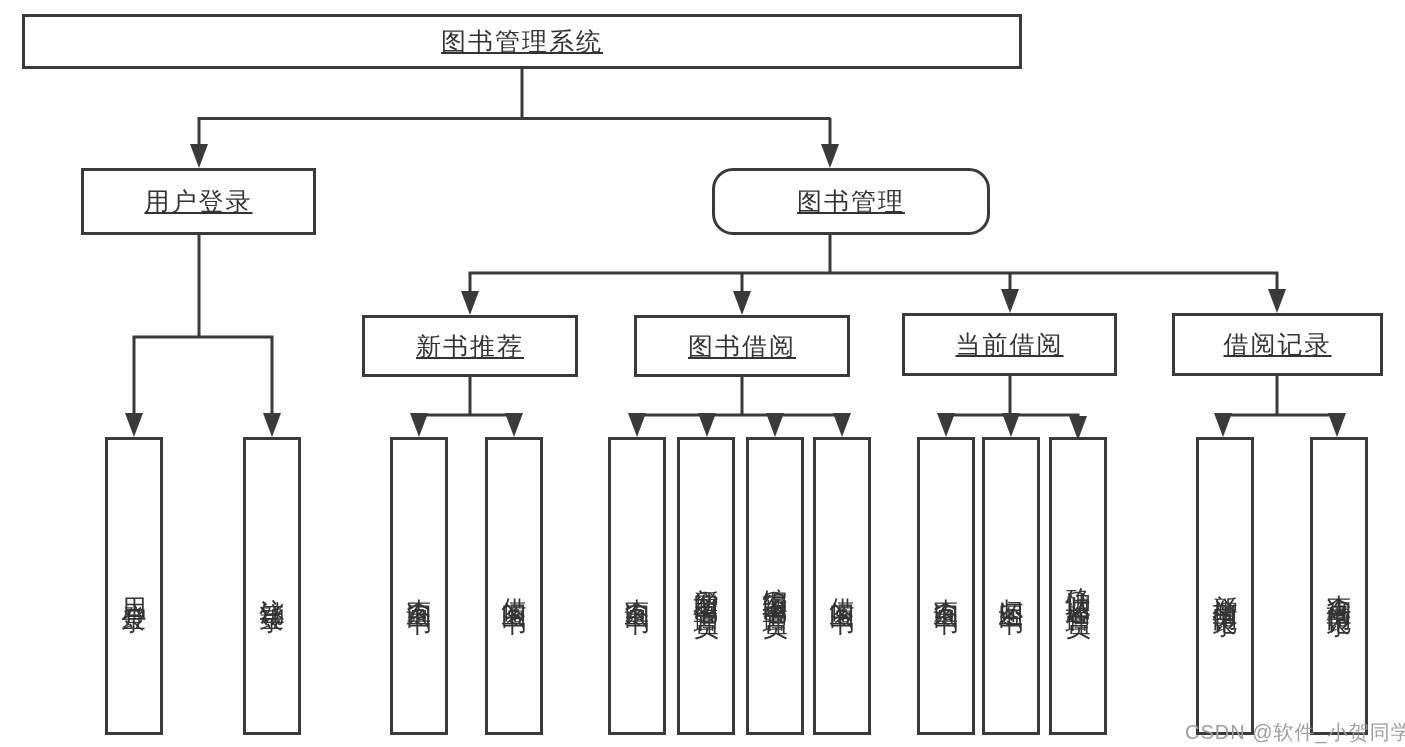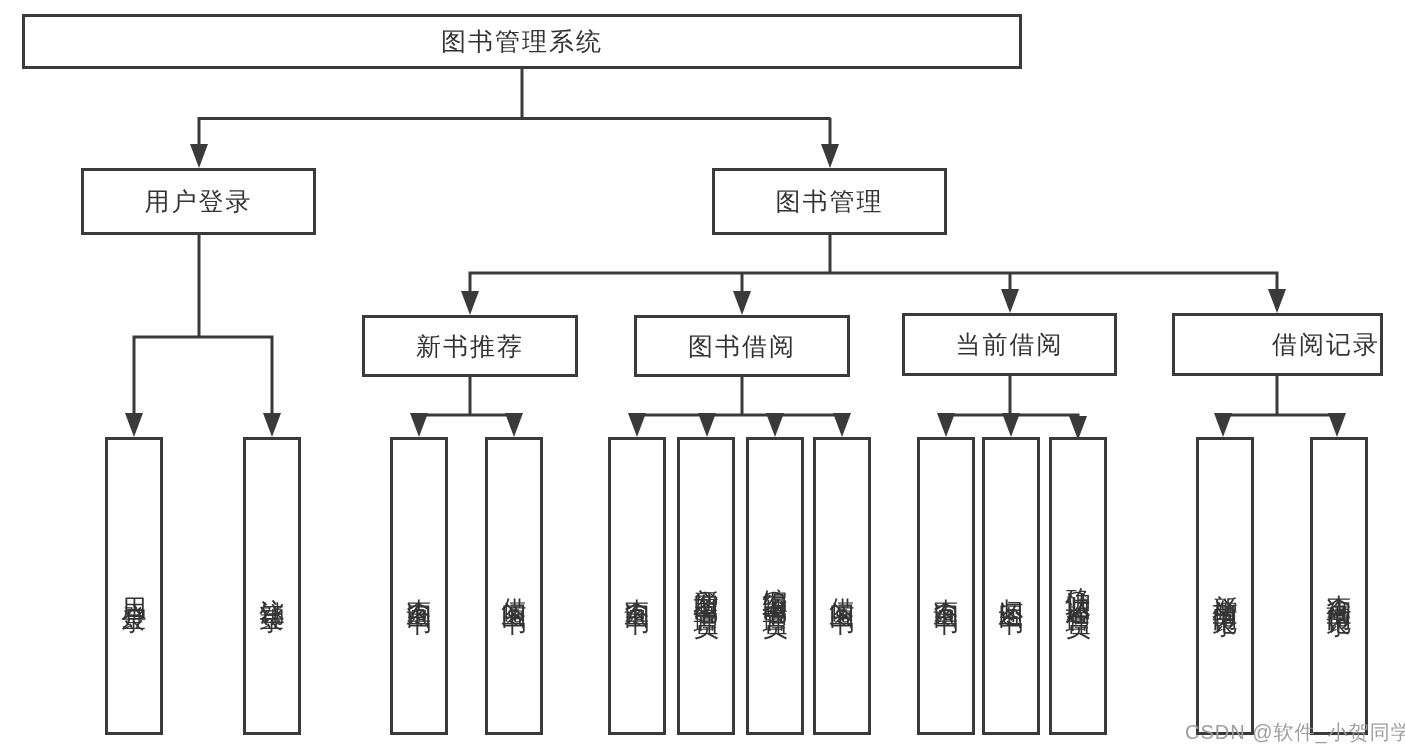--- a/index.html
+++ b/index.html
@@ -27,20 +27,21 @@
     align-items: center;
     justify-content: center;
     color: #333333;
     z-index: 1;
   }
   .hlabel {
     font-size: 25px;
     letter-spacing: 2px;
     white-space: nowrap;
     line-height: 1;
+    text-decoration: underline;
   }
   .vbox { top: 437px; width: 58px; height: 298px; }
   .vlabel {
     writing-mode: vertical-rl;
     text-orientation: mixed;
     font-size: 25px;
     letter-spacing: 4px;
     line-height: 1;
     white-space: nowrap;
   }
@@ -108,34 +109,34 @@
       M1337 437 l-9 -24 h18 Z"></path>
   </svg>
 
   <div class="box" style="left:22px; top:14px; width:1000px; height:55px;">
     <span class="hlabel">图书管理系统</span>
   </div>
 
   <div class="box" style="left:81px; top:168px; width:235px; height:67px;">
     <span class="hlabel">用户登录</span>
   </div>
-  <div class="box" style="left:712px; top:168px; width:235px; height:67px;">
+  <div class="box" style="left:712px; top:168px; width:278px; height:67px;border-radius:21px;">
     <span class="hlabel">图书管理</span>
   </div>
 
   <div class="box" style="left:634px; top:315px; width:216px; height:62px;">
     <span class="hlabel">图书借阅</span>
   </div>
   <div class="box" style="left:362px; top:315px; width:216px; height:62px;">
     <span class="hlabel">新书推荐</span>
   </div>
   <div class="box" style="left:902px; top:313px; width:215px; height:63px;text-align:right;">
     <span class="hlabel">当前借阅</span>
   </div>
-  <div class="box" style="left:1172px; top:313px; width:211px; height:63px;justify-content:flex-end;">
+  <div class="box" style="left:1172px; top:313px; width:211px; height:63px;">
     <span class="hlabel">借阅记录</span>
   </div>
 
   <div class="box vbox" style="left:105px;">
     <span class="vlabel">用户登录</span>
   </div>
   <div class="box vbox" style="left:243px;">
     <span class="vlabel">注销登录</span>
   </div>
 

